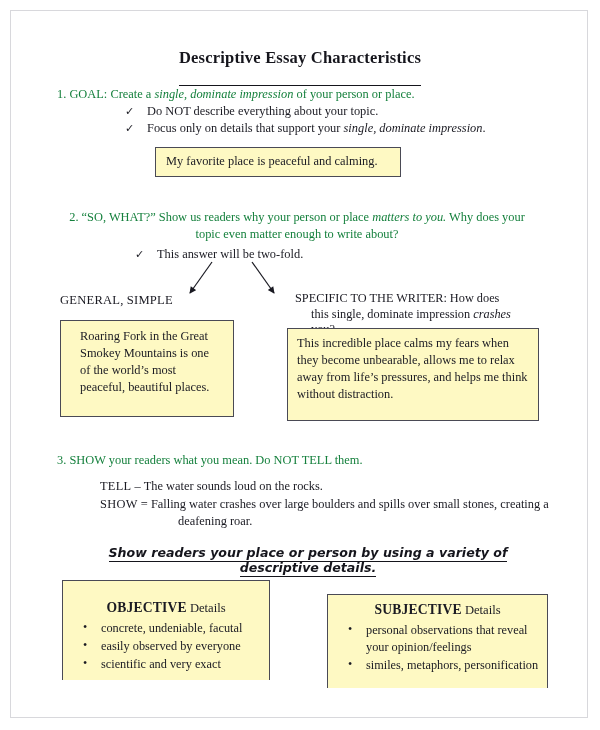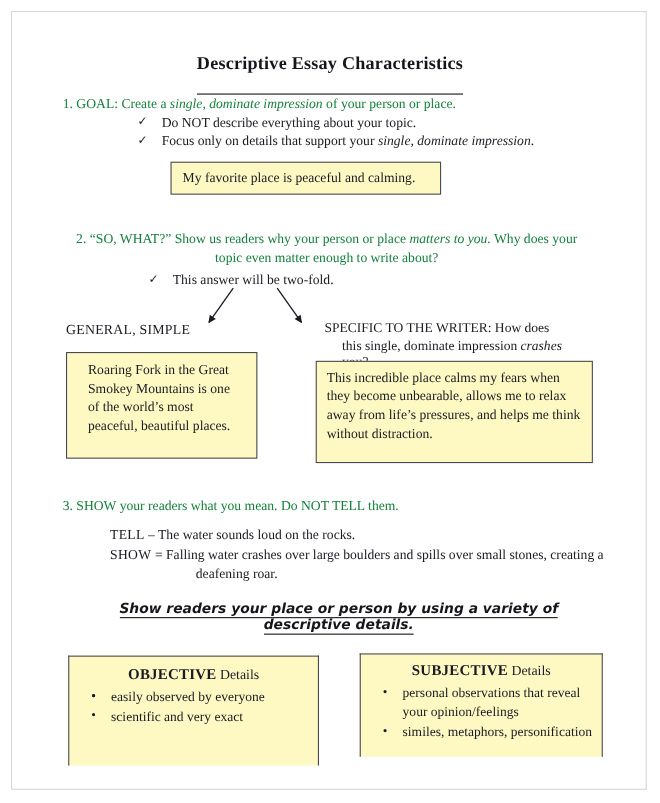--- a/index.html
+++ b/index.html
@@ -110,25 +110,25 @@
     top: 328px;
     width: 252px;
     height: 93px;
     padding: 6px 9px;
     margin-left: 28px;
   }
 
   
   .box-objective {
     left: 62px;
-    top: 596px;
-    width: 228px;
+    top: 580px;
+    width: 208px;
     height: 100px;
     border-bottom: none;
-    padding: 7px 8px 0 8px;
+    padding: 18px 8px 0 8px;
   }
   .box-subjective {
     left: 327px;
     top: 594px;
     width: 221px;
     height: 94px;
     border-bottom: none;
     padding: 6px 8px 0 8px;
   }
 
@@ -324,20 +324,21 @@
   </div>
 
   <div class="abs box box-objective">
     <div class="box-heading">
       <span class="cap">OBJECTIVE</span>
       <span>Details</span>
     </div>
     <ul class="dot-list">
       <li>
         <span class="dot">•</span>
+        <span>concrete, undeniable, facutal</span>
       </li>
       <li>
         <span class="dot">•</span>
         <span>easily observed by everyone</span>
       </li>
       <li>
         <span class="dot">•</span>
         <span>scientific and very exact</span>
       </li>
     </ul>

